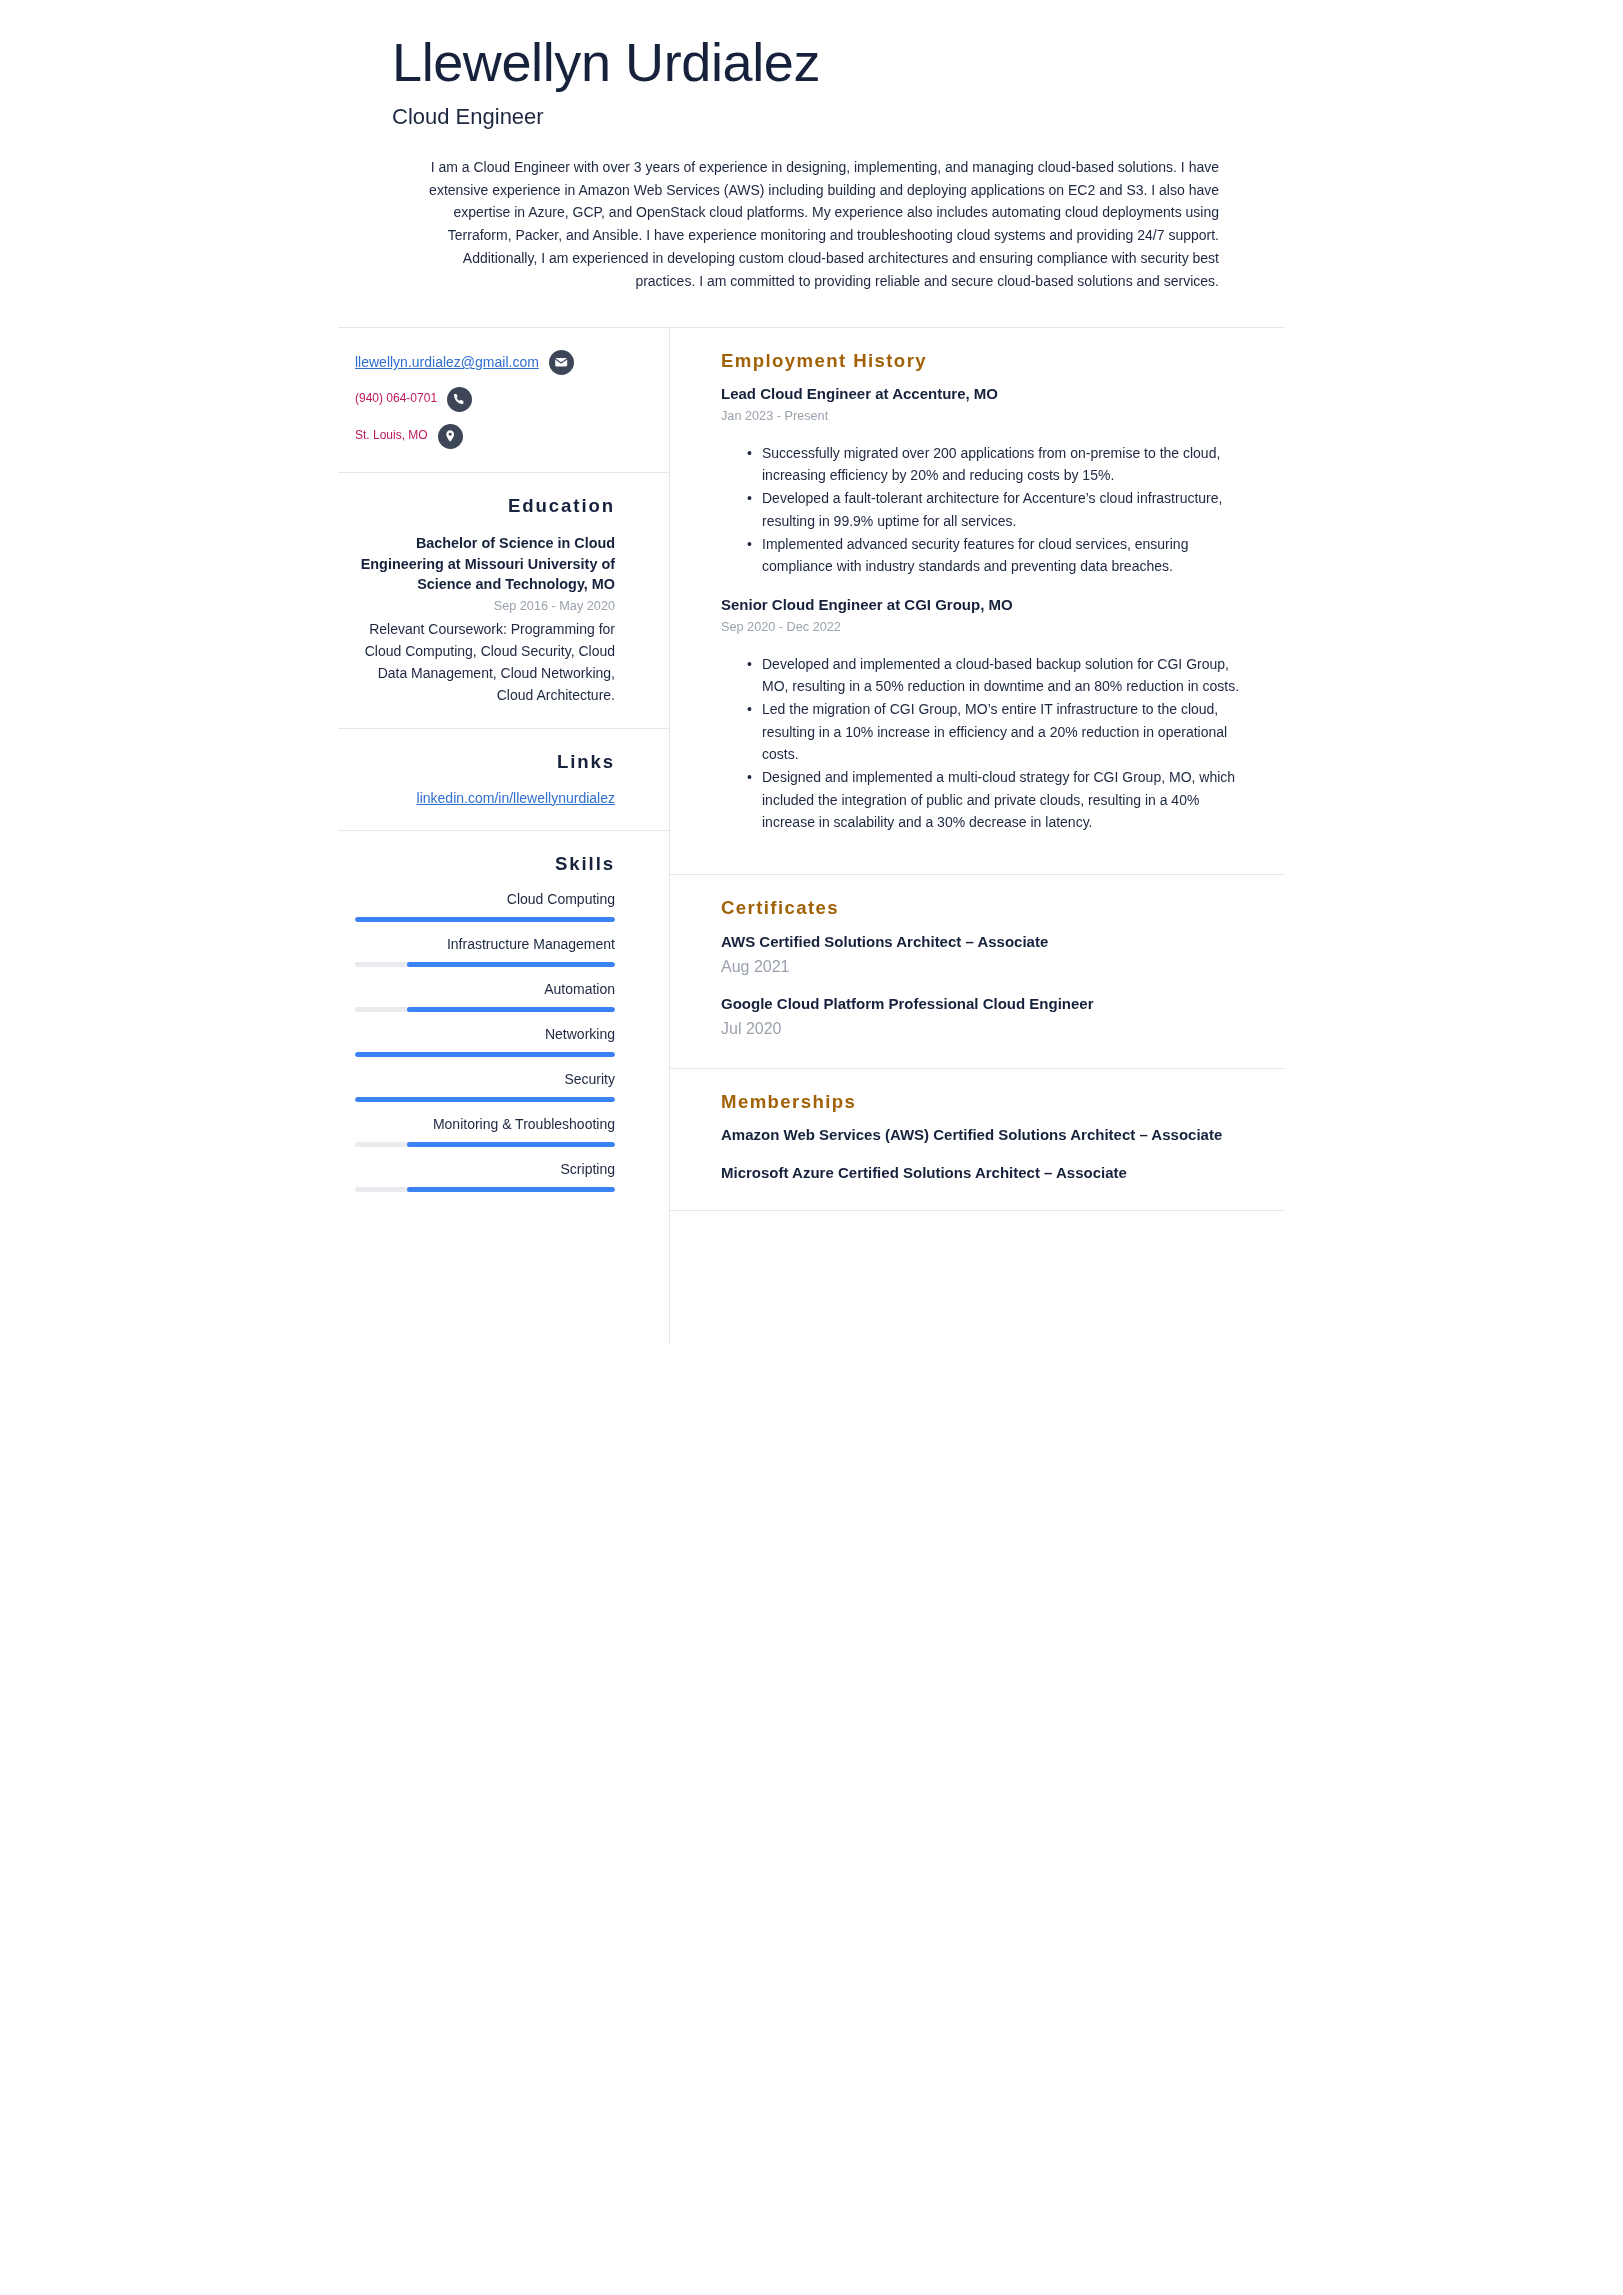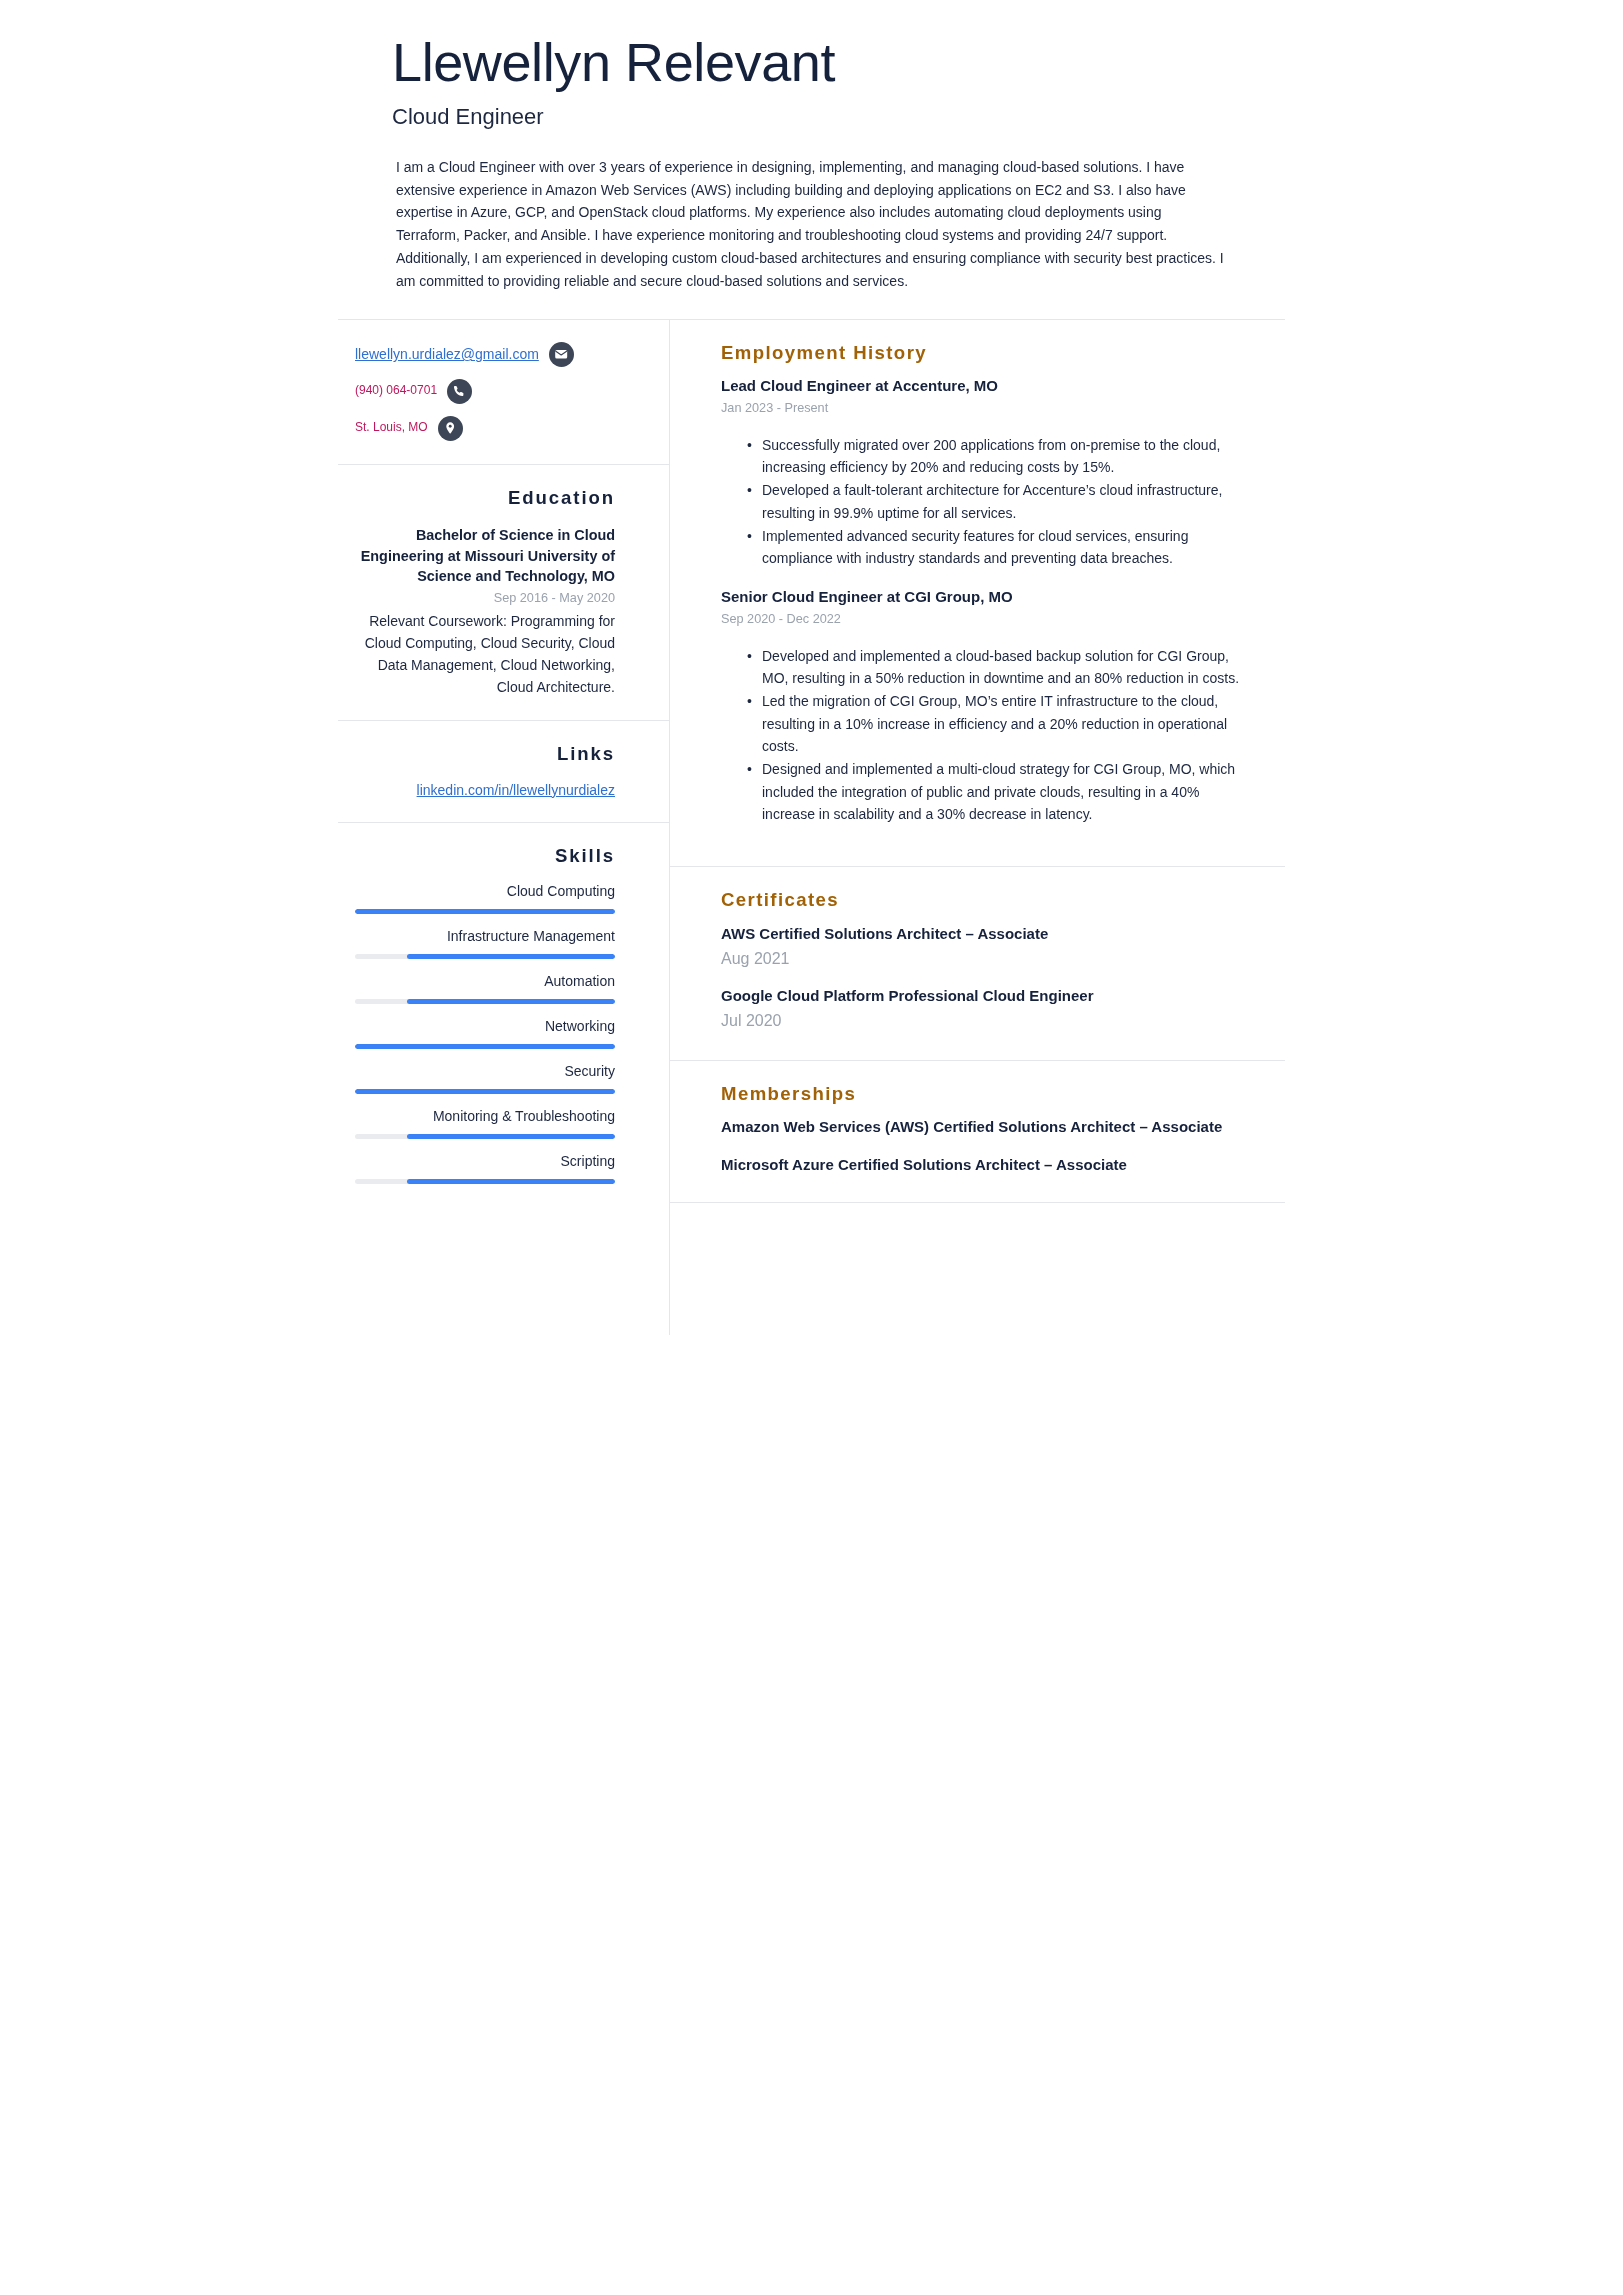--- a/index.html
+++ b/index.html
@@ -37,22 +37,22 @@
     font-size: 22px;
     font-weight: 400;
     color: #1d2740;
     margin: 0 0 25px 0;
     line-height: 1.2;
   }
   .summary {
     font-size: 14px;
     line-height: 1.63;
     color: #1d2740;
-    margin: 4px;
-    text-align: left;
+    margin: 12px;
+    text-align: right;
   }
 
   .rule-full {
     border: none;
     border-top: 0.8px solid #e3e6ea;
     margin: 0;
   }
 
   
   .columns {
@@ -252,21 +252,21 @@
     margin: 0;
   }
   .spacer-bottom { height: 101px; }
 </style>
 </head>
 <body>
 
 <div class="page">
 
   <div class="header">
-    <h1 class="full-name">Llewellyn Relevant</h1>
+    <h1 class="full-name">Llewellyn Urdialez</h1>
     <h2 class="job-title">Cloud Engineer</h2>
     <p class="summary">I am a Cloud Engineer with over 3 years of experience in designing, implementing, and managing cloud-based solutions. I have extensive experience in Amazon Web Services (AWS) including building and deploying applications on EC2 and S3. I also have expertise in Azure, GCP, and OpenStack cloud platforms. My experience also includes automating cloud deployments using Terraform, Packer, and Ansible. I have experience monitoring and troubleshooting cloud systems and providing 24/7 support. Additionally, I am experienced in developing custom cloud-based architectures and ensuring compliance with security best practices. I am committed to providing reliable and secure cloud-based solutions and services.</p>
   </div>
 
   <hr class="rule-full">
 
   <div class="columns">
 
     <div class="col-left">
 

